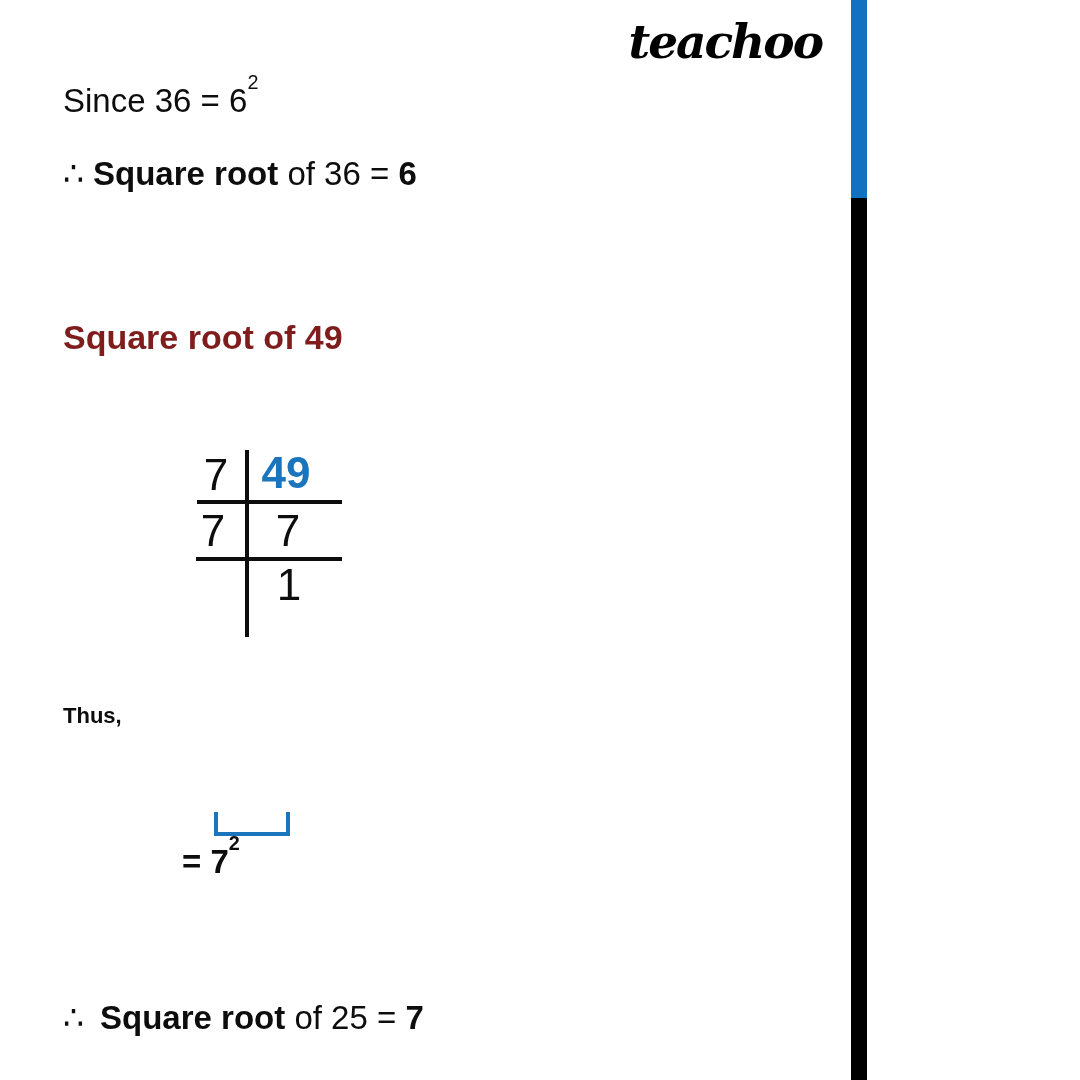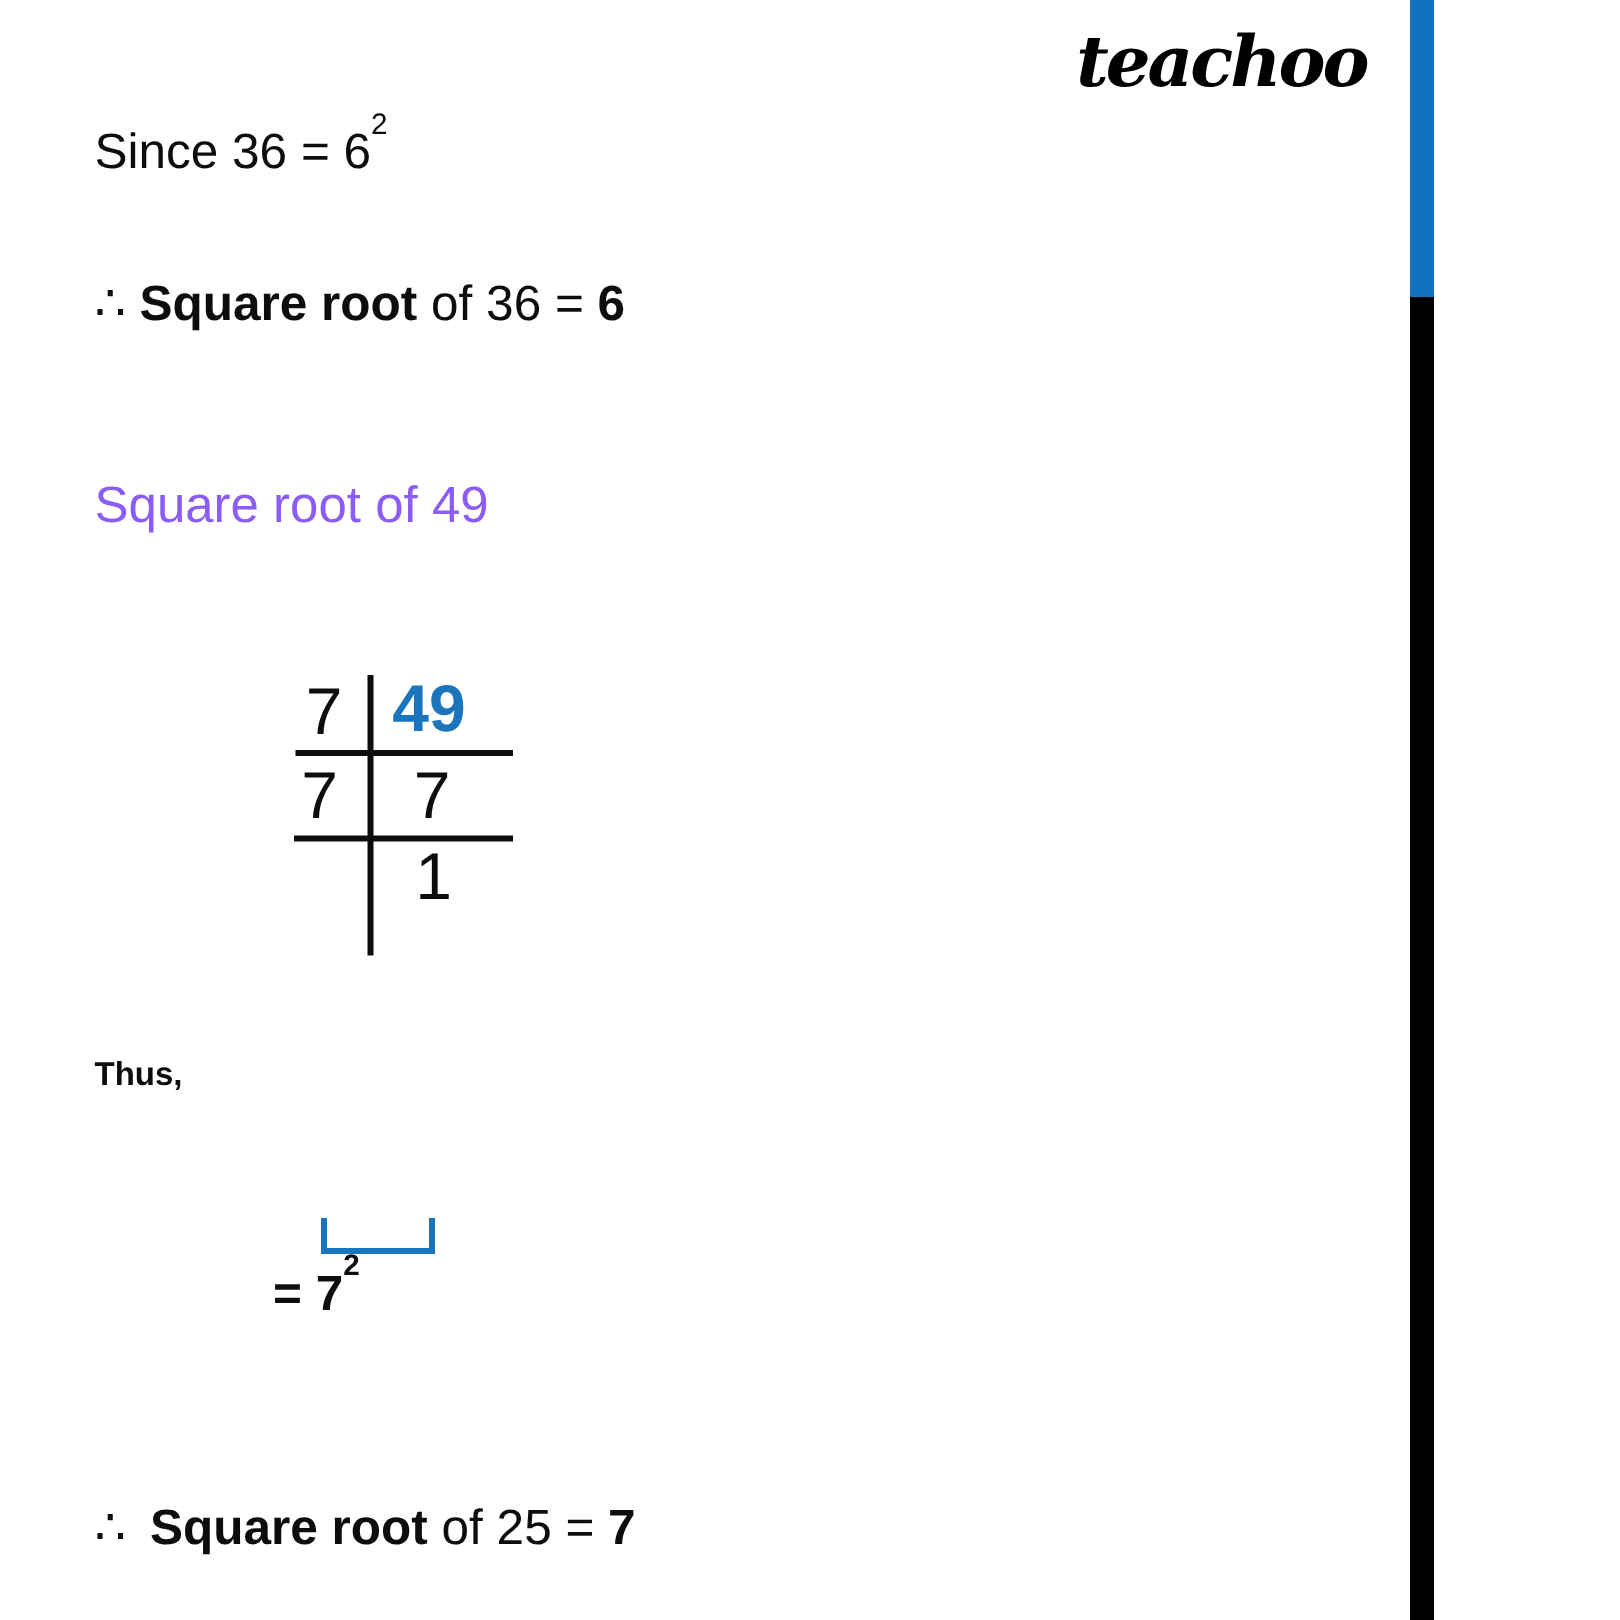--- a/index.html
+++ b/index.html
@@ -1,38 +1,38 @@
 <!DOCTYPE html>
 <html><head>
 <meta charset="utf-8">
 <style>
   html,body { margin:0; padding:0; background:#ffffff; }
   .canvas {
-    position:relative; width:956px; height:1080px;
+    position:relative; width:867px; height:1080px;
     background:#ffffff; overflow:hidden;
     font-family:"Liberation Sans", sans-serif;
     color:#0d0d0d;
   }
   .abs { position:absolute; }
   .b { font-weight:700; }
   .body-text { font-size:33px; line-height:1.1; white-space:nowrap; }
   .blue { color:#1B75BC; }
 
   .logo {
     font-family:"DejaVu Serif", serif;
     font-style:italic; font-weight:700;
     font-size:47px; letter-spacing:-2px;
     color:#000000; white-space:nowrap;
   }
 
   .edge-bar { position:absolute; right:0; width:16px; }
   .edge-bar.top { top:0; height:198px; background:#1272BF; }
   .edge-bar.bottom { top:198px; height:882px; background:#000000; }
 
-  .heading { font-size:34px; font-weight:400; color:#8b5cf6; white-space:nowrap; }
+  .heading { font-size:34px; font-weight:700; color:#7f1d1d; white-space:nowrap; }
 
   .tbl-line { position:absolute; background:#0d0d0d; }
   .tbl-num {
     position:absolute; font-size:44px; text-align:center; white-space:nowrap;
   }
 
   .bracket {
     position:absolute;
     border-left:4px solid #1B75BC;
     border-right:4px solid #1B75BC;
@@ -50,21 +50,21 @@
 
   <div class="abs logo" style="top:14px; right:45px;">teachoo</div>
 
   <div class="edge-bar top"></div>
   <div class="edge-bar bottom"></div>
 
   <div class="abs body-text" style="left:63px; top:83px;">
     <span>Since 36 = 6</span><sup class="sp">2</sup>
   </div>
 
-  <div class="abs body-text" style="left:63px; top:156px;margin-top:28px;">
+  <div class="abs body-text" style="left:63px; top:156px;">
     <span class="gap-sm">∴</span><span class="b">Square root</span>
     <span>of 36 =</span>
     <span class="b">6</span>
   </div>
 
   <div class="abs heading" style="left:63px; top:318px;">Square root of 49</div>
 
   <div class="abs" style="left:0; top:0;">
     <div class="tbl-line" style="left:245px; top:450px; width:4px;  height:187px;"></div>
     <div class="tbl-line" style="left:197px; top:500px; width:145px; height:4px;"></div>

